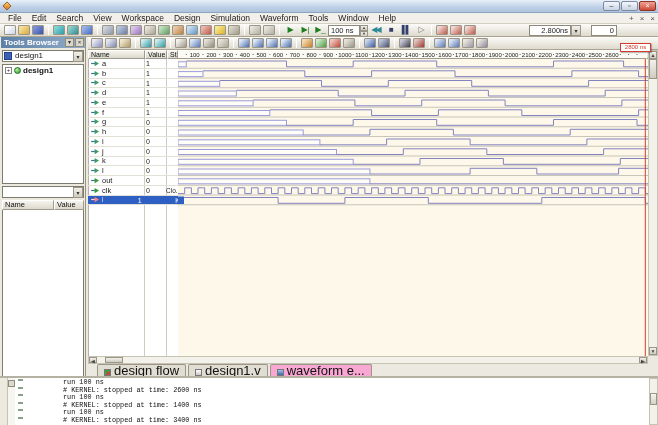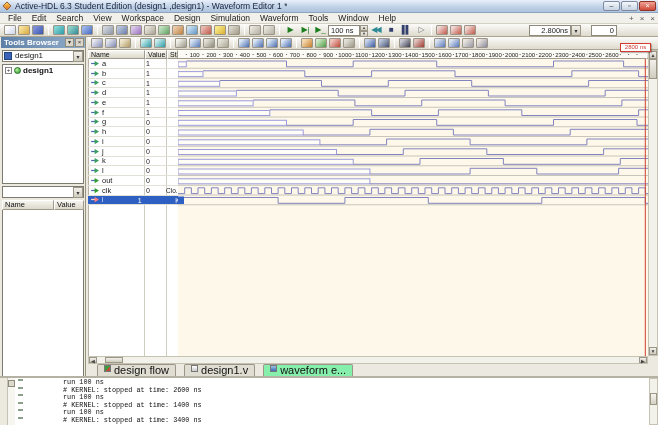--- a/index.html
+++ b/index.html
@@ -85,22 +85,22 @@
   #rulerbg{left:178px;top:50px;width:468px;height:9px;background:#fbfaf4;border-bottom:1px solid #9e9a8e;border-top:1px solid #fff;}
   #cursor-tip{left:620px;top:43px;width:31px;height:9px;background:#fff;border:1px solid #d23b2e;color:#d23b2e;
     font-size:6px;line-height:7px;text-align:center;z-index:6;box-shadow:1px 1px 1px rgba(0,0,0,.25);}
   
   #wf-vscroll{left:648px;top:50px;width:10px;height:306px;background:#f2f1ea;border:1px solid #c6c2b4;}
   #wf-vscroll .scr-btn{width:100%;height:8px;}
   #wf-hscroll{left:88px;top:356px;width:560px;height:8px;background:#f2f1ea;border:1px solid #c6c2b4;display:flex;}
   #wf-hscroll .scr-spacer{flex:1;}
   #doc-tabs{left:88px;top:364px;width:570px;height:12px;display:flex;padding-left:9px;}
   .doc-tab{height:12px;border:1px solid #9b9688;border-bottom:none;border-radius:2px 2px 0 0;background:#e0ddd2;
-    font-size:11px;line-height:10px;padding:0 6px;display:flex;align-items:flex-start;margin-right:8px;white-space:nowrap;}
-  .doc-tab.active{background:#86efac;}
+    font-size:13px;line-height:10px;padding:0 6px;display:flex;align-items:flex-end;margin-right:2px;white-space:nowrap;}
+  .doc-tab.active{background:#f9a8d4;}
   .doc-tab .ticon{width:7px;height:7px;margin-right:3px;}
 
   
   #console{left:0;top:376px;width:658px;height:49px;background:#fff;border-top:2px solid #b5b1a3;}
   #console-rail{left:0;top:378px;width:8px;height:47px;background:#eceade;border-right:1px solid #c6c2b4;}
   #console-scroll-left{left:8px;top:378px;width:7px;height:47px;background:#f6f5ef;}
   #console-scroll-left .handle{margin:2px 0 0 0;width:7px;height:7px;background:#dcd9cd;border:1px solid #8e8a7c;}
   #console-lines{left:18px;top:379px;width:620px;height:46px;overflow:hidden;}
   .cline{height:7.6px;font-family:Liberation Mono, monospace;font-size:6.8px;line-height:7.6px;color:#111;
     display:flex;align-items:flex-start;white-space:pre;gap:36px;}
@@ -110,21 +110,20 @@
 
   svg text{font-family:"Liberation Sans",sans-serif;}
 </style>
 </head>
 <body>
 
 <div id="app">
 
   <div id="titlebar" class="abs">
     <div id="title-icon"></div>
-    <div id="title-text">Active-HDL 6.3 Student Edition (design1 ,design1) - Waveform Editor 1 *</div>
     <div style="flex:1"></div>
     <div class="winbtn">–</div>
     <div class="winbtn">▫</div>
     <div class="winbtn close">×</div>
   </div>
 
   <div id="menubar" class="abs">
     <span id="menu-items"><span class="menu-item">File</span><span class="menu-item">Edit</span><span class="menu-item">Search</span><span class="menu-item">View</span><span class="menu-item">Workspace</span><span class="menu-item">Design</span><span class="menu-item">Simulation</span><span class="menu-item">Waveform</span><span class="menu-item">Tools</span><span class="menu-item">Window</span><span class="menu-item">Help</span></span>
     <span id="mdi-icons">
         <span>+</span>

